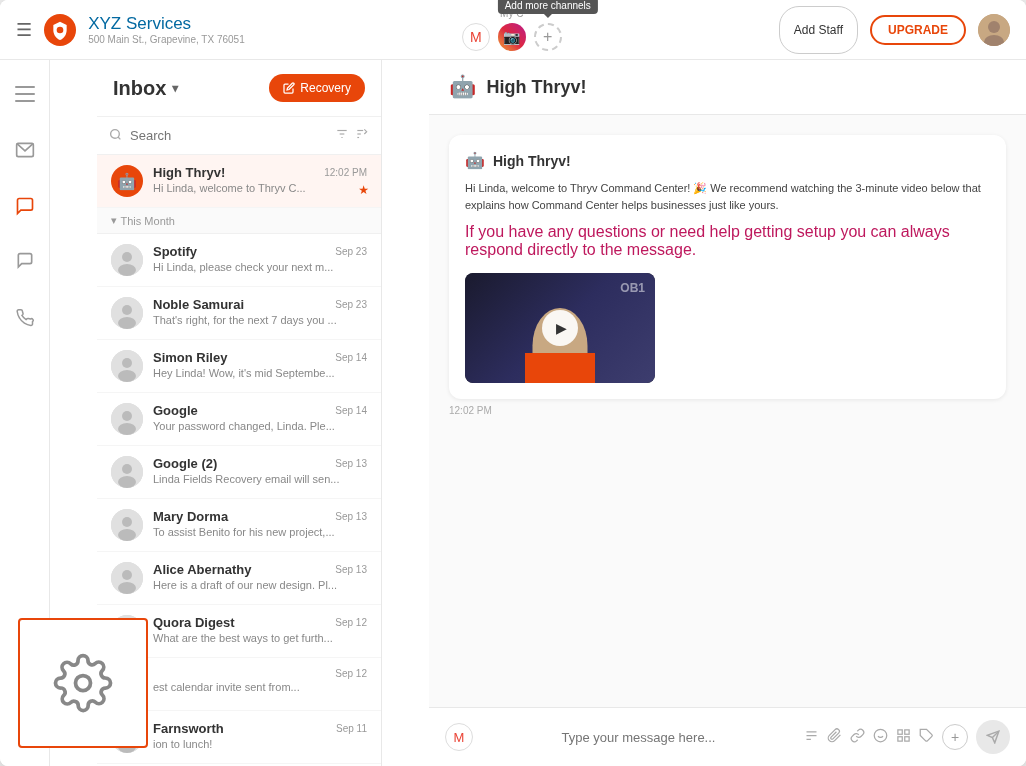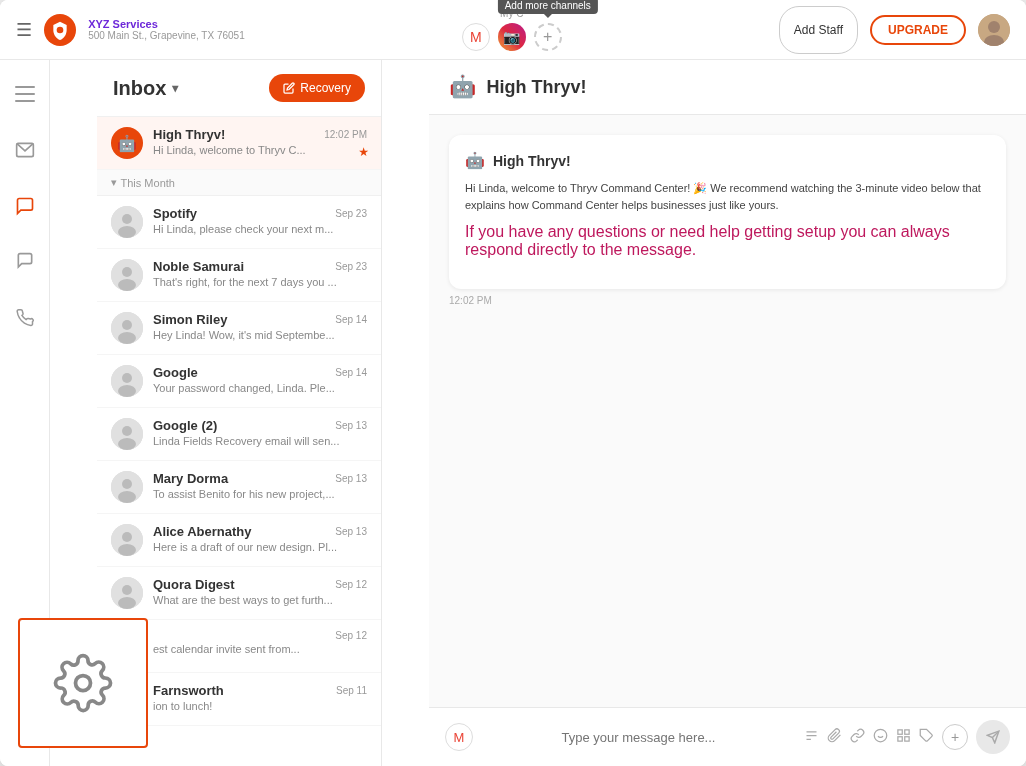--- a/index.html
+++ b/index.html
@@ -6,21 +6,21 @@
     body { font-family: -apple-system, BlinkMacSystemFont, 'Segoe UI', sans-serif; background: #f0f0f0; display: flex; justify-content: center; align-items: center; min-height: 100vh; }
     
     .app-window { width: 1026px; height: 766px; background: #fff; border-radius: 8px; overflow: hidden; display: flex; flex-direction: column; box-shadow: 0 4px 20px rgba(0,0,0,0.2); }
     
     
     .top-bar { height: 60px; background: #fff; border-bottom: 1px solid #e8e8e8; display: flex; align-items: center; padding: 0 16px; justify-content: space-between; flex-shrink: 0; }
     .top-bar-left { display: flex; align-items: center; gap: 12px; }
     .hamburger-icon { font-size: 18px; color: #666; cursor: pointer; }
     .brand-logo { width: 32px; height: 32px; background: #e8460a; border-radius: 50%; display: flex; align-items: center; justify-content: center; color: white; font-size: 14px; font-weight: bold; }
     .brand-info { display: flex; flex-direction: column; }
-    .brand-name { font-weight: 700; font-size: 11px; color: #6d28d9; }
+    .brand-name { font-weight: 400; font-size: 17px; color: #0369a1; }
     .brand-address { font-size: 10px; color: #999; }
     .top-bar-center { display: flex; flex-direction: column; align-items: center; gap: 4px; position: relative; }
     .my-channels-label { font-size: 10px; color: #999; }
     .channels-row { display: flex; align-items: center; gap: 8px; }
     .channel-icon { width: 28px; height: 28px; border-radius: 50%; display: flex; align-items: center; justify-content: center; font-size: 14px; cursor: pointer; }
     .channel-gmail { background: #fff; border: 1px solid #ddd; color: #ea4335; }
     .channel-instagram { background: linear-gradient(45deg, #f09433, #e6683c, #dc2743, #cc2366, #bc1888); color: white; }
     .add-channel-btn { width: 28px; height: 28px; border-radius: 50%; border: 2px dashed #ccc; display: flex; align-items: center; justify-content: center; cursor: pointer; color: #999; font-size: 16px; position: relative; }
     .add-more-tooltip { position: absolute; top: -28px; left: 50%; transform: translateX(-50%); background: #555; color: #fff; font-size: 10px; padding: 3px 7px; border-radius: 4px; white-space: nowrap; pointer-events: none; }
     .add-more-tooltip::after { content: ''; position: absolute; top: 100%; left: 50%; transform: translateX(-50%); border: 4px solid transparent; border-top-color: #555; }
@@ -180,20 +180,46 @@
           <span class="inbox-dropdown-icon">▾</span>
         </div>
         <button class="compose-btn">
           <svg width="12" height="12" viewBox="0 0 24 24" fill="none" stroke="white" stroke-width="2.5">
             <path d="M11 4H4a2 2 0 0 0-2 2v14a2 2 0 0 0 2 2h14a2 2 0 0 0 2-2v-7"></path>
             <path d="M18.5 2.5a2.121 2.121 0 0 1 3 3L12 15l-4 1 1-4 9.5-9.5z"></path>
           </svg>
           <span>Recovery</span>
         </button>
       </div>
+      <div class="search-bar">
+        <div class="search-icon-wrap">
+          <svg width="13" height="13" viewBox="0 0 24 24" fill="none" stroke="#aaa" stroke-width="2.5">
+            <circle cx="11" cy="11" r="8"></circle>
+            <line x1="21" y1="21" x2="16.65" y2="16.65"></line>
+          </svg>
+        </div>
+        <input class="search-input" type="text" placeholder="Search" style="">
+        <div class="search-actions">
+          <span style="cursor:pointer;">
+            <svg width="14" height="14" viewBox="0 0 24 24" fill="none" stroke="#aaa" stroke-width="2">
+              <line x1="4" y1="6" x2="20" y2="6"></line>
+                <line x1="8" y1="12" x2="16" y2="12"></line>
+                <line x1="11" y1="18" x2="13" y2="18"></line>
+            </svg>
+          </span>
+          <span style="cursor:pointer;">
+            <svg width="14" height="14" viewBox="0 0 24 24" fill="none" stroke="#aaa" stroke-width="2">
+              <line x1="4" y1="6" x2="14" y2="6"></line>
+                <line x1="4" y1="12" x2="10" y2="12"></line>
+                <line x1="4" y1="18" x2="7" y2="18"></line>
+              <polyline points="16,4 20,8 16,12"></polyline>
+            </svg>
+          </span>
+        </div>
+      </div>
 
       <div class="messages-list">
 
         <div class="message-item active">
           <div class="message-avatar robot">🤖</div>
           <div class="message-content">
             <div class="message-top">
               <span class="message-sender">High Thryv!</span>
               <span class="message-time">12:02 PM</span>
             </div>
@@ -388,20 +414,33 @@
       <div class="chat-body">
         <div class="message-bubble-wrap">
           <div class="message-bubble">
             <div class="bubble-header">
               <span class="bubble-robot">🤖</span>
               <span class="bubble-title">High Thryv!</span>
             </div>
             <div class="bubble-text">Hi Linda, welcome to Thryv Command Center! 🎉 We recommend watching the 3-minute video below that explains how Command Center helps businesses just like yours.</div>
             <div class="bubble-sub-text">If you have any questions or need help getting setup you can always respond directly to the message.</div>
 
+            <div class="video-thumb">
+              <div style="width:100%;height:100%;background:linear-gradient(135deg,#1a1a2e 0%,#2d2d5e 50%,#3d3d6e 100%);position:relative;display:flex;align-items:center;justify-content:center;border-radius:8px;">
+
+                <div style="position:absolute;bottom:0;left:50%;transform:translateX(-50%);width:55px;height:75px;background:#c8a882;border-radius:50% 50% 0 0;"></div>
+                <div style="position:absolute;bottom:0;left:50%;transform:translateX(-50%);width:70px;height:30px;background:#e8460a;"></div>
+
+                <div style="position:absolute;top:8px;right:10px;color:rgba(255,255,255,0.5);font-size:12px;font-weight:bold;">OB1</div>
+
+                <div class="video-play-btn" style="z-index:2;">
+                  <span class="video-play-icon">▶</span>
+                </div>
+              </div>
+            </div>
           </div>
           <div class="message-timestamp">12:02 PM</div>
         </div>
       </div>
 
       <div class="chat-footer">
         <div class="gmail-badge">M</div>
         <input class="message-input" type="text" placeholder="Type your message here..." style="">
         <div class="footer-actions">
           <span class="footer-icon">

